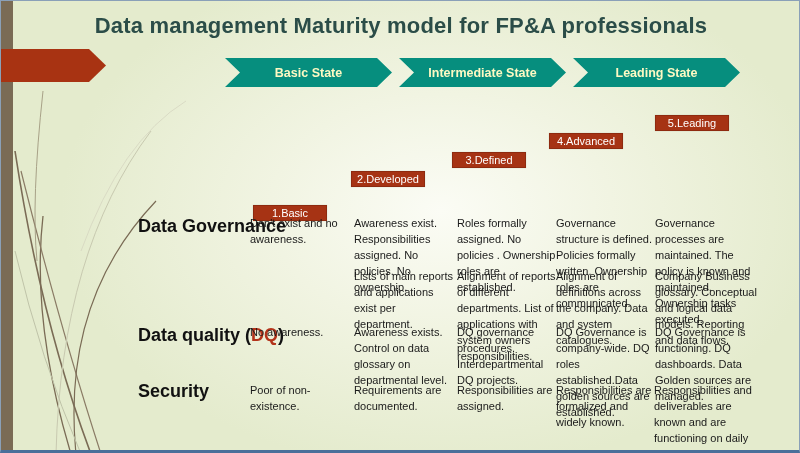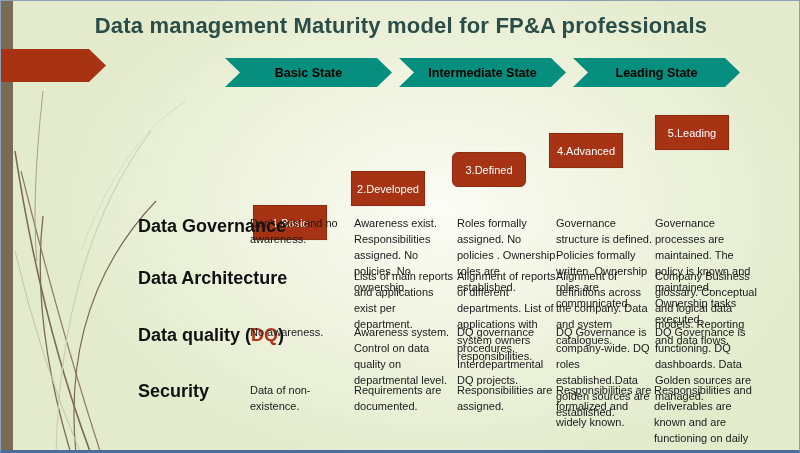--- a/index.html
+++ b/index.html
@@ -49,31 +49,31 @@
       font-size: 22px;
       font-weight: bold;
       color: #2b4d48;
       letter-spacing: 0.2px;
     }
     .chevron {
       position: absolute;
       top: 57px;
       height: 29px;
       background: #068e7e;
-      color: #000000;
+      color: #fef9c3;
       font-weight: bold;
       font-size: 12.5px;
       display: flex;
       align-items: center;
       justify-content: center;
       clip-path: polygon(0 0, calc(100% - 15px) 0, 100% 50%, calc(100% - 15px) 100%, 0 100%, 15px 50%);
     }
     .level {
       position: absolute;
-      height: 35px;
+      height: 16px;
       background: #a63314;
       border: 1px solid #8e2a0f;
       box-shadow: 0 0 1px rgba(0,0,0,0.2);
       color: #ffffff;
       font-size: 11px;
       display: flex;
       align-items: center;
       justify-content: center;
       box-sizing: border-box;
     }
@@ -115,44 +115,43 @@
   </svg>
 
   <div class="title">Data management Maturity model for FP&amp;A professionals</div>
 
   <div class="chevron" style="left:224px; width:167px;">Basic State</div>
   <div class="chevron" style="left:398px; width:167px;">Intermediate State</div>
   <div class="chevron" style="left:572px; width:167px;">Leading State</div>
 
   <div class="level" style="left:252px; top:204px; width:74px;">1.Basic</div>
   <div class="level" style="left:350px; top:170px; width:74px;">2.Developed</div>
-  <div class="level" style="left:451px; top:151px; width:74px;border-radius:6px;">3.Defined</div>
+  <div class="level" style="left:451px; top:151px; width:74px;">3.Defined</div>
   <div class="level" style="left:548px; top:132px; width:74px;">4.Advanced</div>
   <div class="level" style="left:654px; top:114px; width:74px;">5.Leading</div>
 
   <div class="row-label" style="top:215px;">Data Governance</div>
   <div class="cell" style="left:249px; top:214px;">Don't exist and no awareness.</div>
   <div class="cell" style="left:353px; top:214px;">Awareness exist. Responsibilities assigned. No policies. No ownership.</div>
   <div class="cell" style="left:456px; top:214px;">Roles formally assigned. No policies . Ownership roles are established.</div>
   <div class="cell" style="left:555px; top:214px;">Governance structure is defined. Policies formally written. Ownership roles are communicated.</div>
   <div class="cell" style="left:654px; top:214px; width:108px;">Governance processes are maintained. The policy is known and maintained. Ownership tasks executed.</div>
 
-  <div class="row-label" style="top:267px;">Data Architecture</div>
   <div class="cell" style="left:353px; top:267px;">Lists of main reports and applications exist per department.</div>
   <div class="cell" style="left:456px; top:267px;">Alignment of reports of different departments. List of applications with system owners responsibilities.</div>
   <div class="cell" style="left:555px; top:267px;">Alignment of definitions across the company. Data and system catalogues.</div>
   <div class="cell" style="left:654px; top:267px; width:108px;">Company Business glossary. Conceptual and logical data models. Reporting and data flows.</div>
 
   <div class="row-label" style="top:324px;"><span>Data quality (</span><span class="dq">DQ</span><span>)</span></div>
   <div class="cell" style="left:249px; top:323px;">No awareness.</div>
-  <div class="cell" style="left:353px; top:323px;">Awareness system. Control on data quality on departmental level.</div>
+  <div class="cell" style="left:353px; top:323px;">Awareness exists. Control on data glossary on departmental level.</div>
   <div class="cell" style="left:456px; top:323px;">DQ governance procedures. Interdepartmental DQ projects.</div>
   <div class="cell" style="left:555px; top:323px;">DQ Governance is company-wide. DQ roles established.Data golden sources are established.</div>
   <div class="cell" style="left:654px; top:323px; width:108px;">DQ Governance is functioning. DQ dashboards. Data Golden sources are managed.</div>
 
   <div class="row-label" style="top:380px;">Security</div>
-  <div class="cell" style="left:249px; top:381px;">Data of non-existence.</div>
+  <div class="cell" style="left:249px; top:381px;">Poor of non-existence.</div>
   <div class="cell" style="left:456px; top:381px;">Responsibilities are assigned.</div>
   <div class="cell" style="left:353px; top:381px;">Requirements are documented.</div>
   <div class="cell" style="left:555px; top:381px;">Responsibilities are formalized and widely known.</div>
   <div class="cell" style="left:653px; top:381px; width:108px;">Responsibilities and deliverables are known and are functioning on daily basis.</div>
 
 </div>
 
 </body></html>

